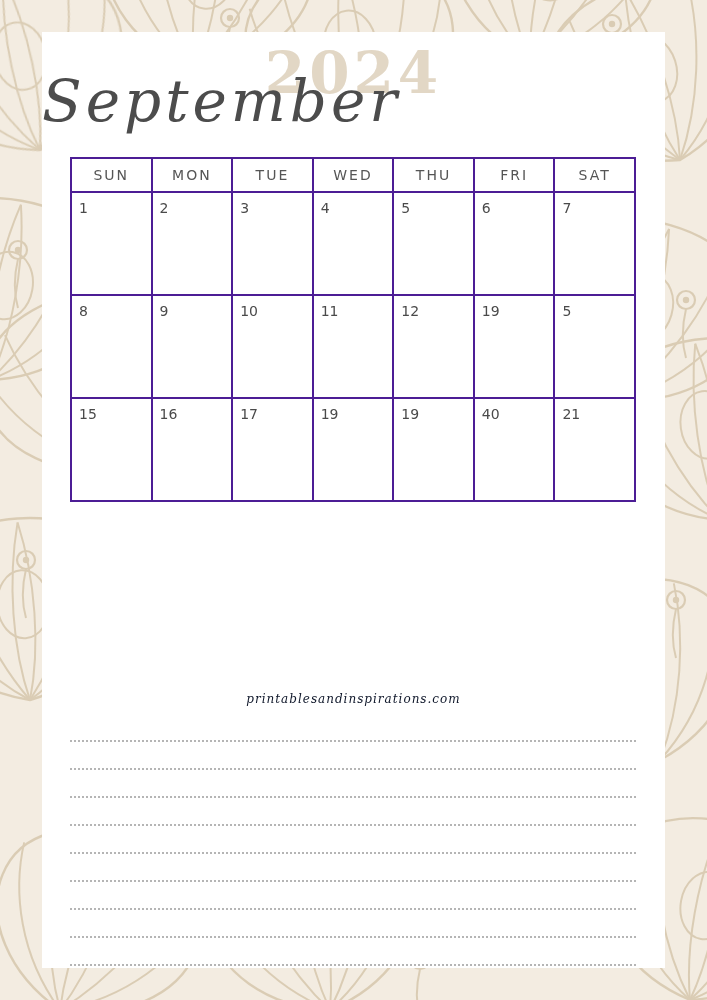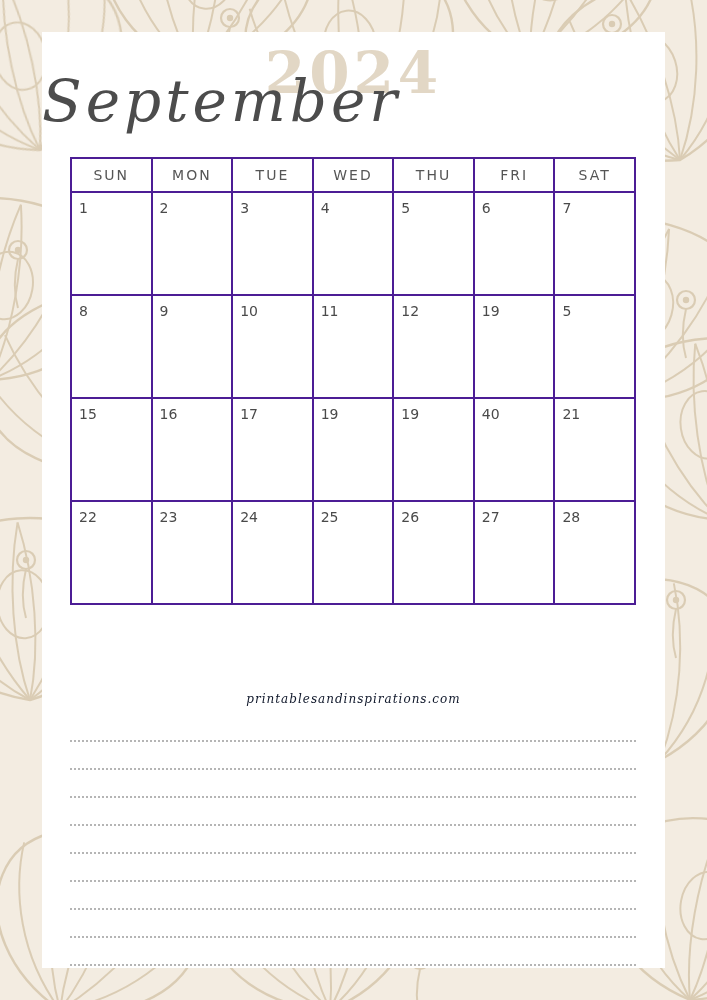--- a/index.html
+++ b/index.html
@@ -274,43 +274,20 @@
         <td>
             <span class="daynum">19</span>
           </td>
         <td>
             <span class="daynum">40</span>
           </td>
         <td>
             <span class="daynum">21</span>
           </td>
       </tr>
-      <tr>
-        <td>
-            <span class="daynum">22</span>
-          </td>
-        <td>
-            <span class="daynum">23</span>
-          </td>
-        <td>
-            <span class="daynum">24</span>
-          </td>
-        <td>
-            <span class="daynum">25</span>
-          </td>
-        <td>
-            <span class="daynum">26</span>
-          </td>
-        <td>
-            <span class="daynum">27</span>
-          </td>
-        <td>
-            <span class="daynum">28</span>
-          </td>
-      </tr>
     </tbody>
   </table>
 
   <div id="credit">printablesandinspirations.com</div>
 
   <div id="notes">
     <div class="dotline"></div>
     <div class="dotline"></div>
     <div class="dotline"></div>
     <div class="dotline"></div>

